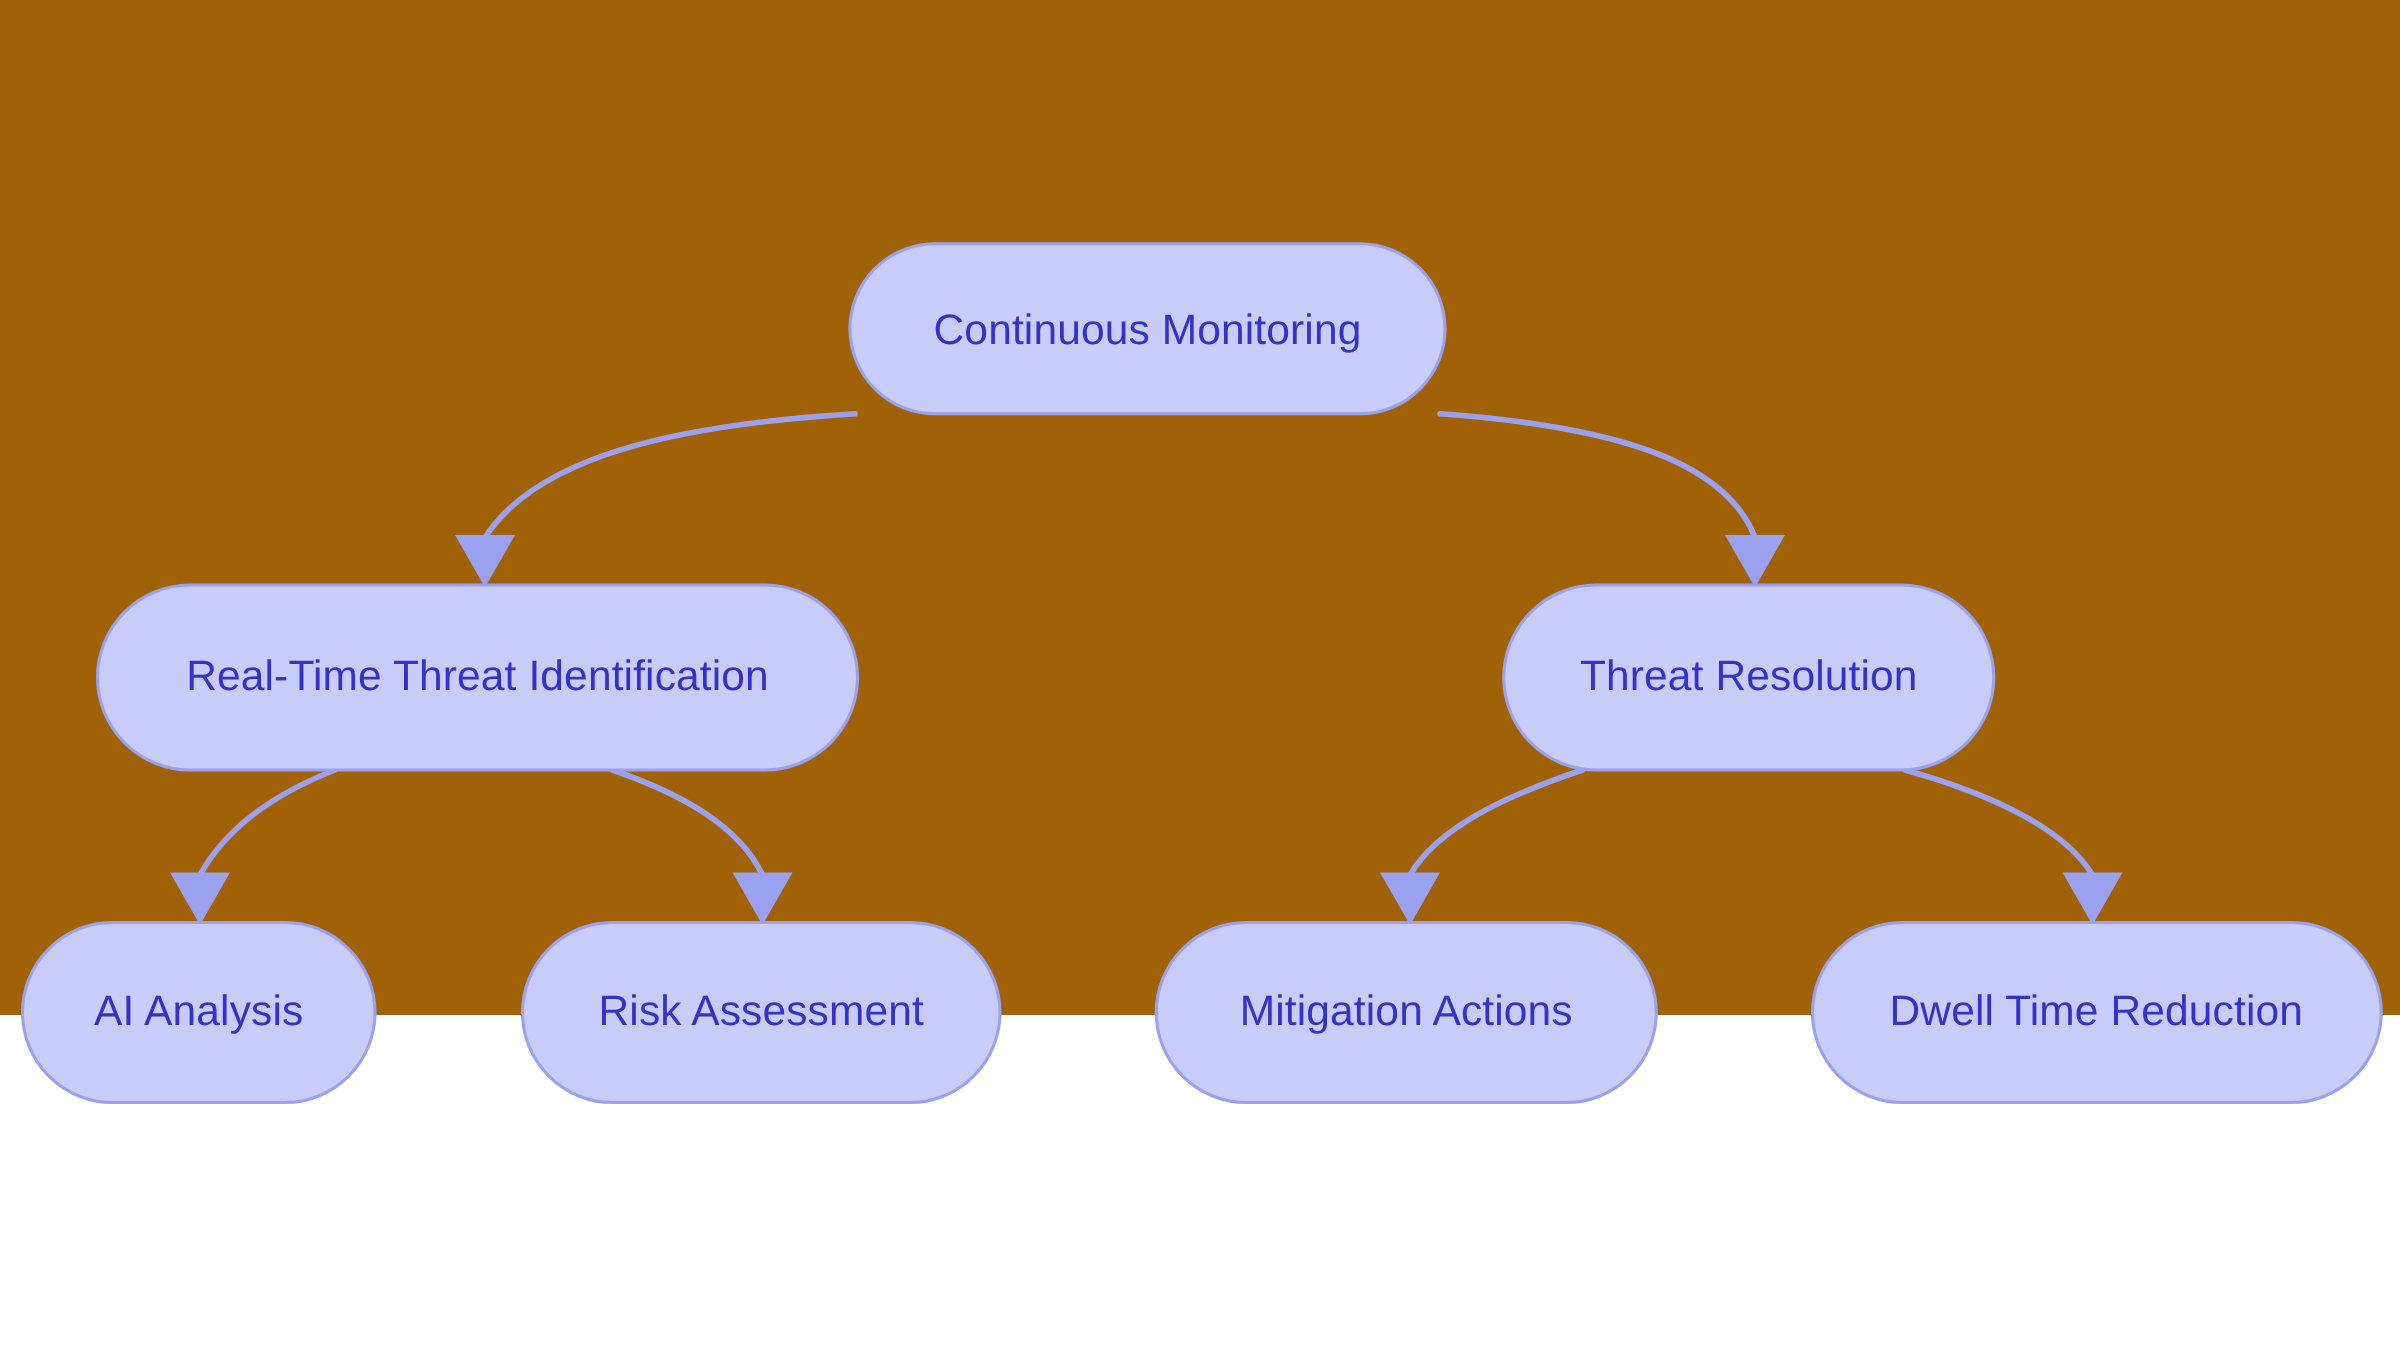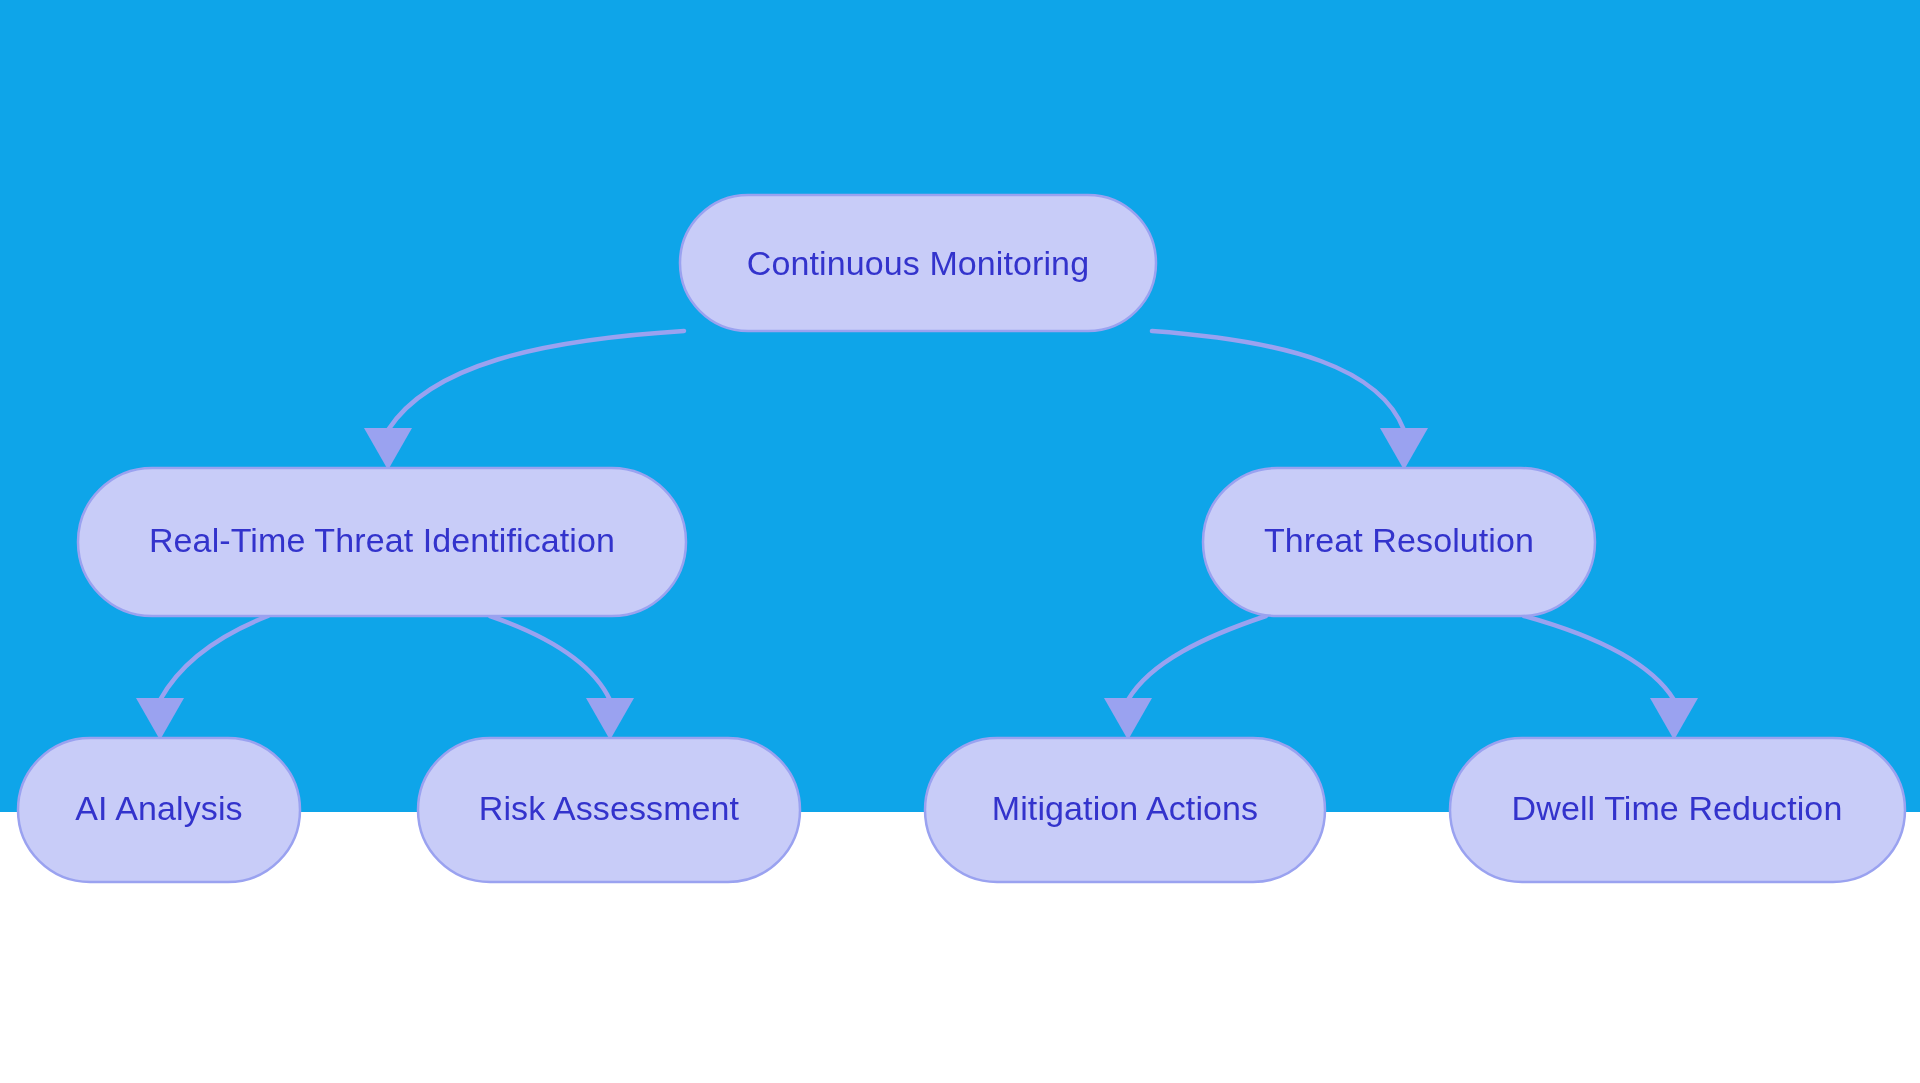--- a/index.html
+++ b/index.html
@@ -10,21 +10,21 @@
   body {
     width: 1920px;
     height: 1083px;
     overflow: hidden;
     font-family: "Liberation Sans", sans-serif;
   }
   #flowchart-root {
     position: relative;
     width: 1920px;
     height: 812px;
-    background: #0ea5e9;
+    background: #a16207;
   }
   svg.diagram-canvas {
     display: block;
     width: 1920px;
     height: 1083px;
   }
   .node-shape {
     fill: #c8ccf8;
     stroke: #9aa2f0;
     stroke-width: 2.5;

